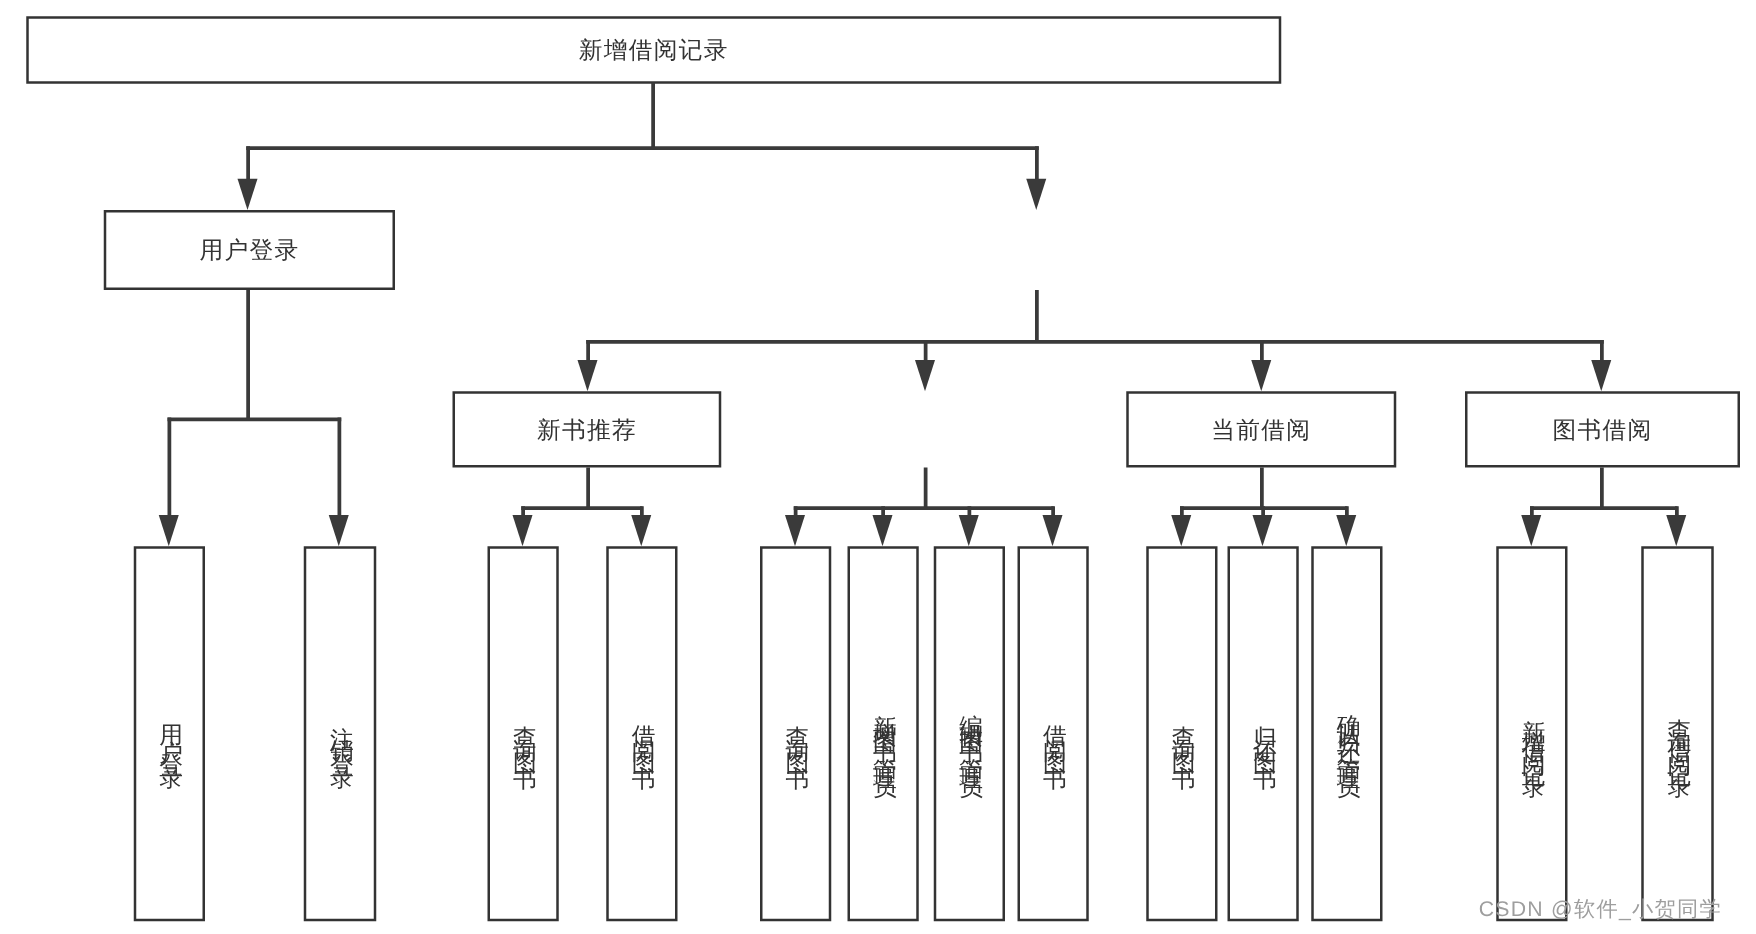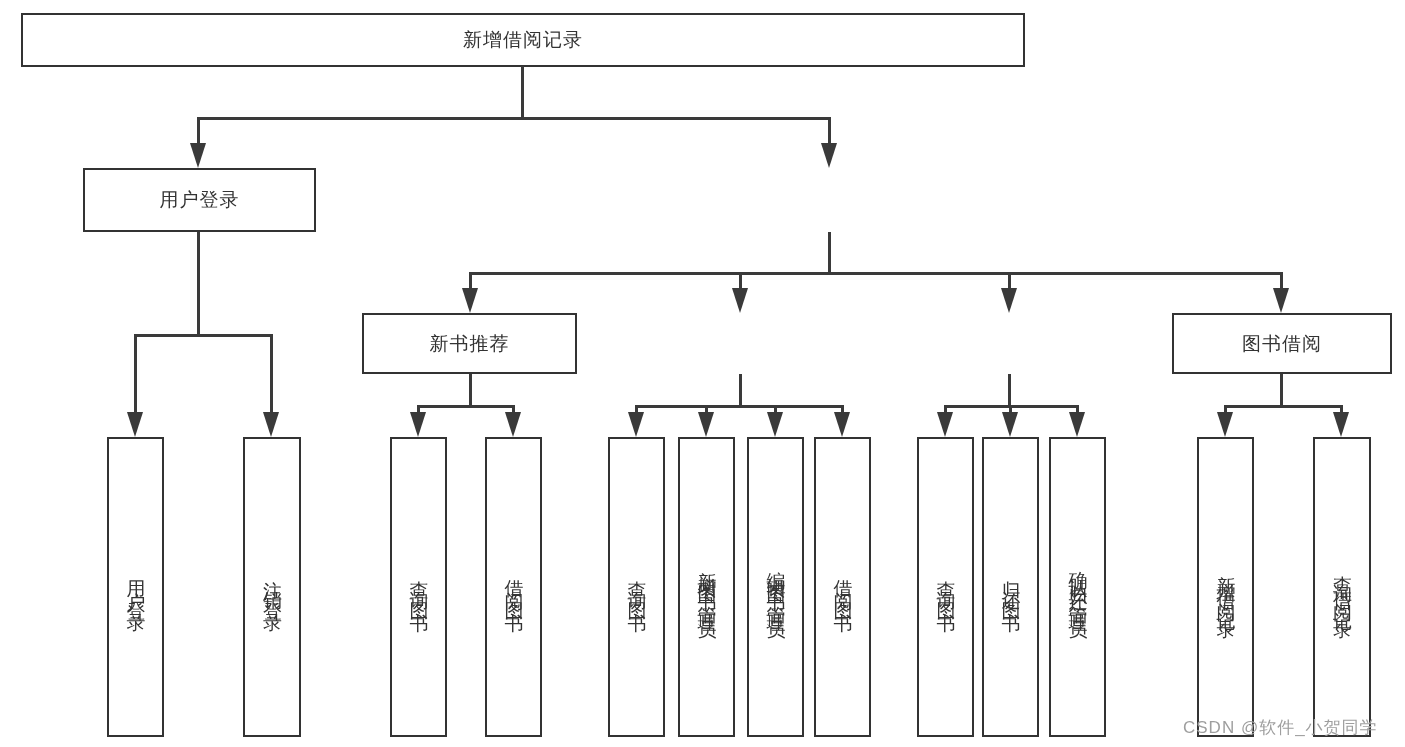--- a/index.html
+++ b/index.html
@@ -88,20 +88,23 @@
   <div class="vline" style="left:739px;top:272px;height:18px;"></div>
   <div class="arrow" style="left:732px;top:288px;"></div>
   <div class="vline" style="left:1008px;top:272px;height:18px;"></div>
   <div class="arrow" style="left:1001px;top:288px;"></div>
   <div class="vline" style="left:1280px;top:272px;height:18px;"></div>
   <div class="arrow" style="left:1273px;top:288px;"></div>
 
   <div class="box" style="left:362px;top:313px;width:215px;height:61px;">
     <span>新书推荐</span>
   </div>
+  <div class="box" style="left:901px;top:313px;width:216px;height:61px;">
+    <span>当前借阅</span>
+  </div>
   <div class="box" style="left:1172px;top:313px;width:220px;height:61px;">
     <span>图书借阅</span>
   </div>
 
   <div class="vline" style="left:469px;top:374px;height:33px;"></div>
   <div class="hline" style="left:417px;top:405px;width:97px;"></div>
   <div class="vline" style="left:417px;top:405px;height:9px;"></div>
   <div class="arrow" style="left:410px;top:412px;"></div>
   <div class="vline" style="left:512px;top:405px;height:9px;"></div>
   <div class="arrow" style="left:505px;top:412px;"></div>

